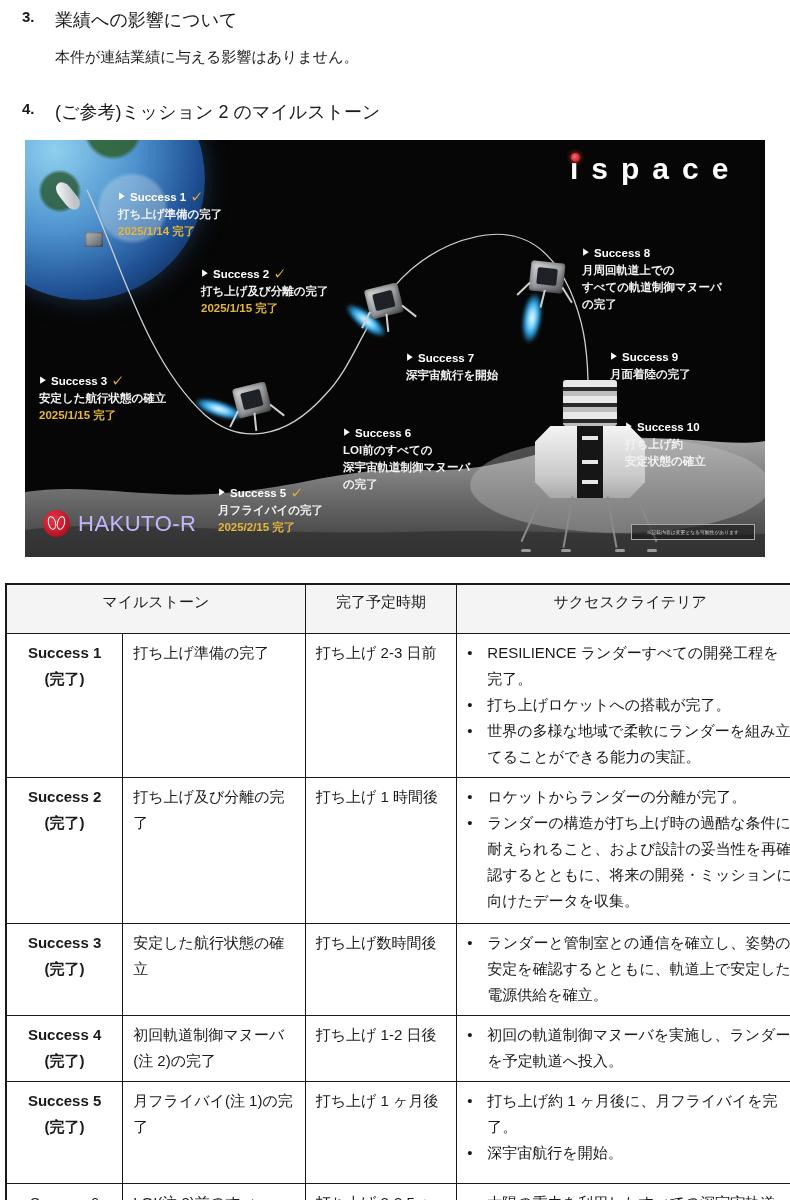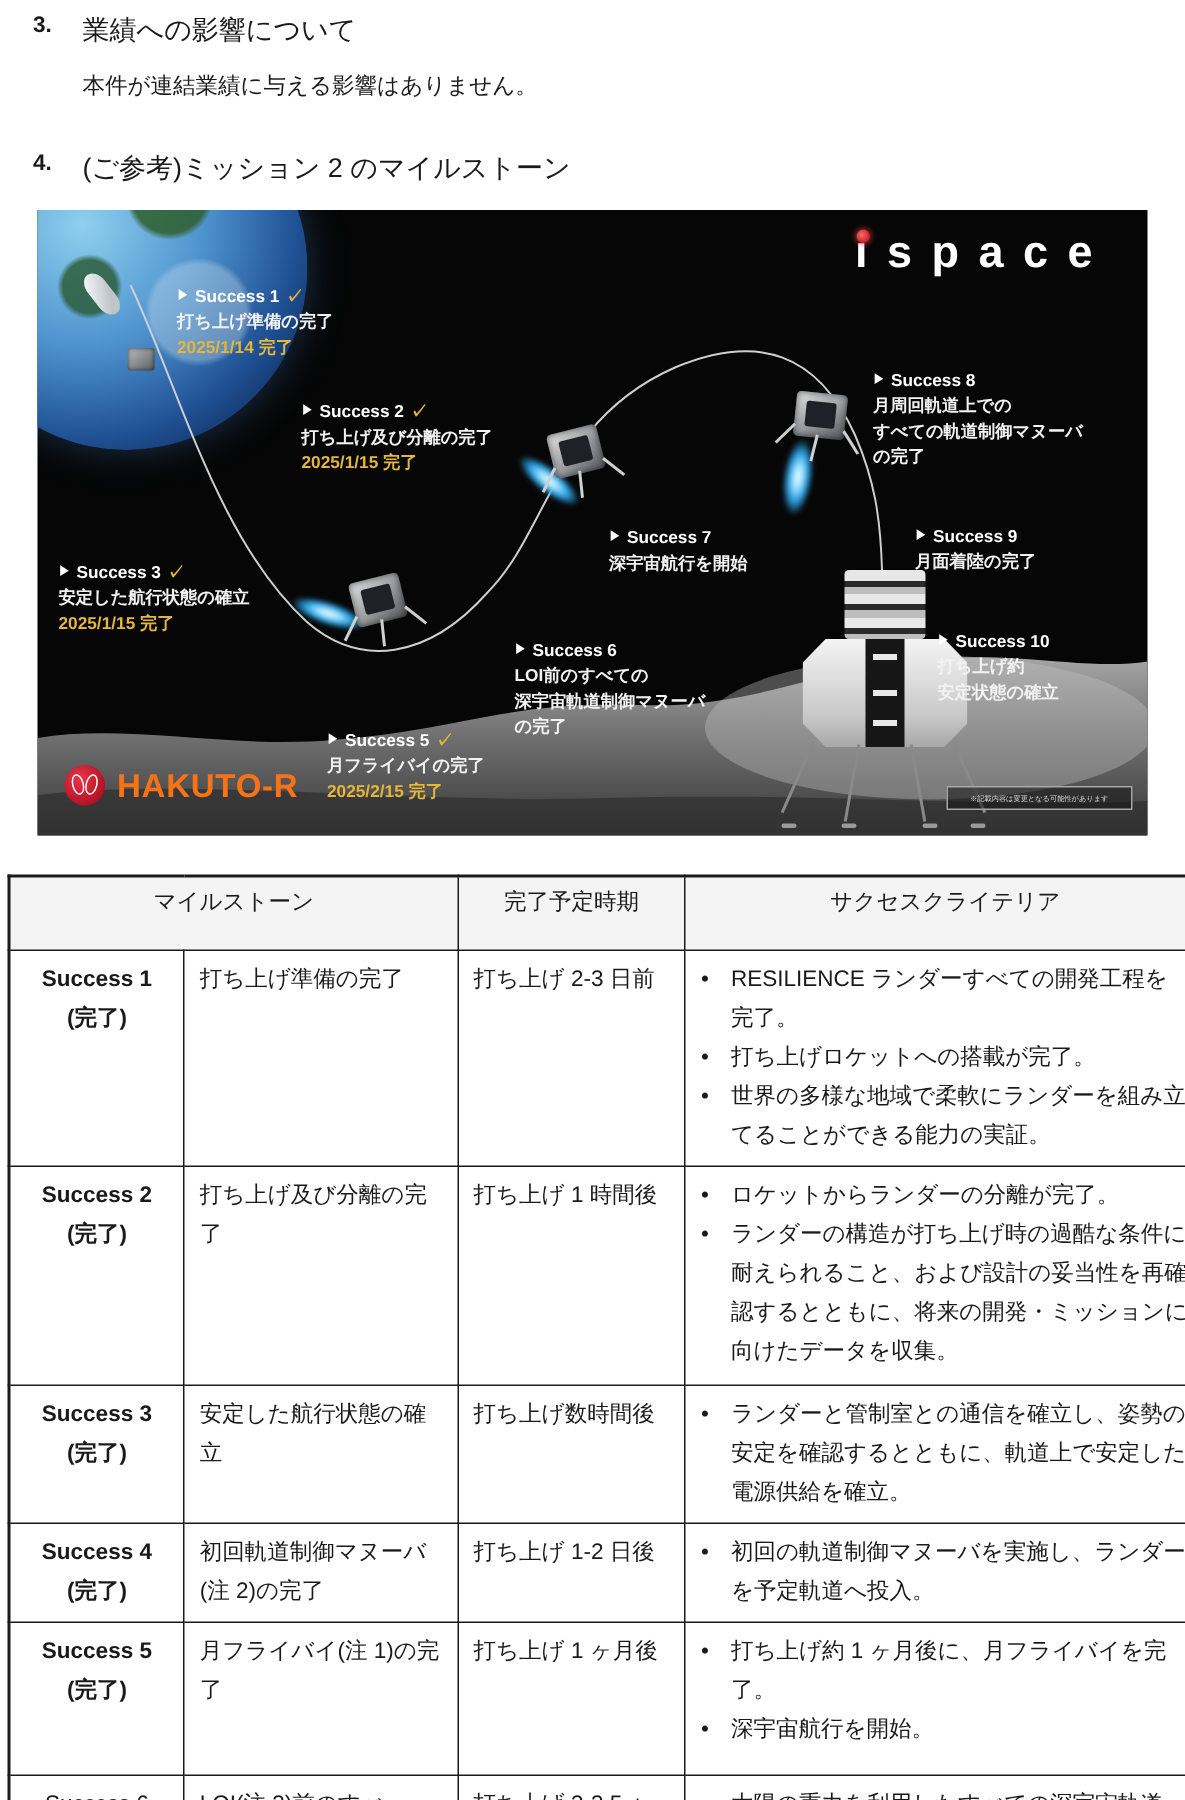--- a/index.html
+++ b/index.html
@@ -69,21 +69,21 @@
   .smallsat{position:absolute;left:60px;top:92px;width:18px;height:15px;border-radius:2px;z-index:4;
     background:linear-gradient(140deg,#b9bcc0,#5b5e63);box-shadow:inset 0 0 3px rgba(0,0,0,.7);}
 
   
   .hakuto{position:absolute;left:18px;top:370px;z-index:6;display:flex;align-items:center;gap:8px;}
   .hk-circle{width:27px;height:27px;border-radius:50%;position:relative;
     background:radial-gradient(circle at 38% 35%,#e8374a,#b01020 75%);}
   .hk-ear{position:absolute;width:6px;height:12px;border:1.6px solid #fff;border-radius:50%;top:6px;}
   .hk-ear.e1{left:5px;transform:rotate(-14deg);}
   .hk-ear.e2{right:5px;transform:rotate(14deg);}
-  .hk-text{color:#f97316;font-size:22px;font-weight:700;letter-spacing:.5px;}
+  .hk-text{color:#c4b5fd;font-size:22px;font-weight:400;letter-spacing:.5px;}
 
   .g-note{position:absolute;left:606px;top:384px;width:122px;height:14px;z-index:6;
     border:1px solid #a8a8a8;background:rgba(20,20,20,.55);display:flex;align-items:center;justify-content:center;overflow:hidden;}
   .g-note span{color:#d8d8d8;font-size:8px;transform:scale(.6);white-space:nowrap;}
 
   
   .ms-table{position:absolute;left:5px;top:583px;width:800px;border-collapse:collapse;
     border:2px solid #1a1a1a;font-size:15px;}
   .ms-table th,.ms-table td{border:1px solid #1a1a1a;vertical-align:top;padding:6px 10px;line-height:26px;}
   .ms-table th{background:#f4f4f4;font-weight:400;text-align:center;height:40px;padding:4px;}

